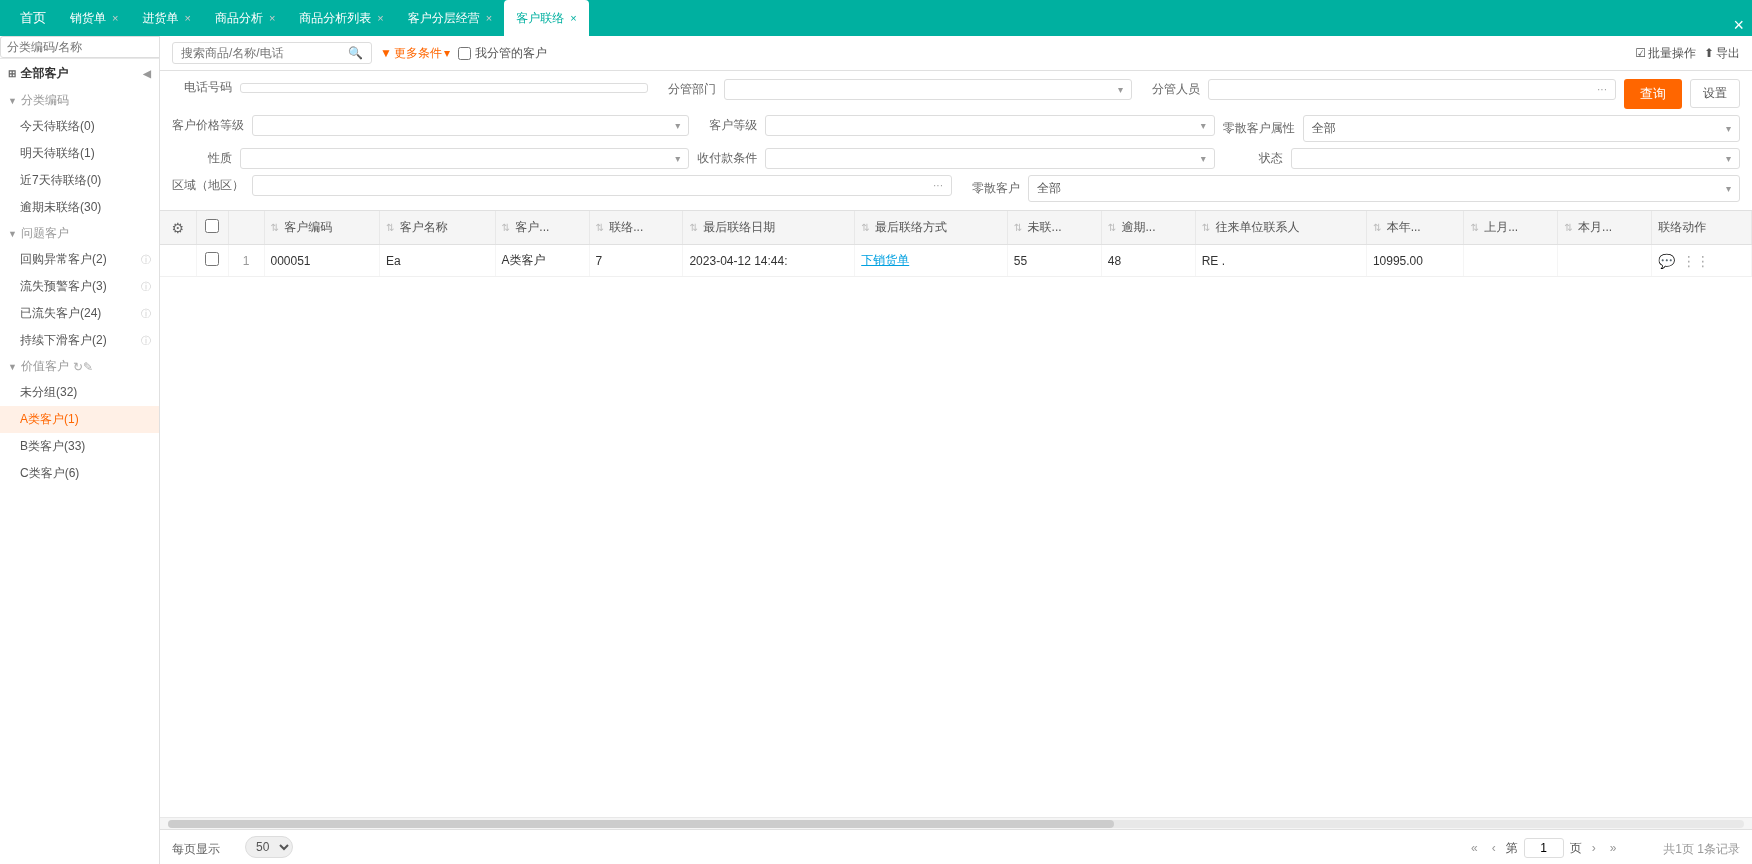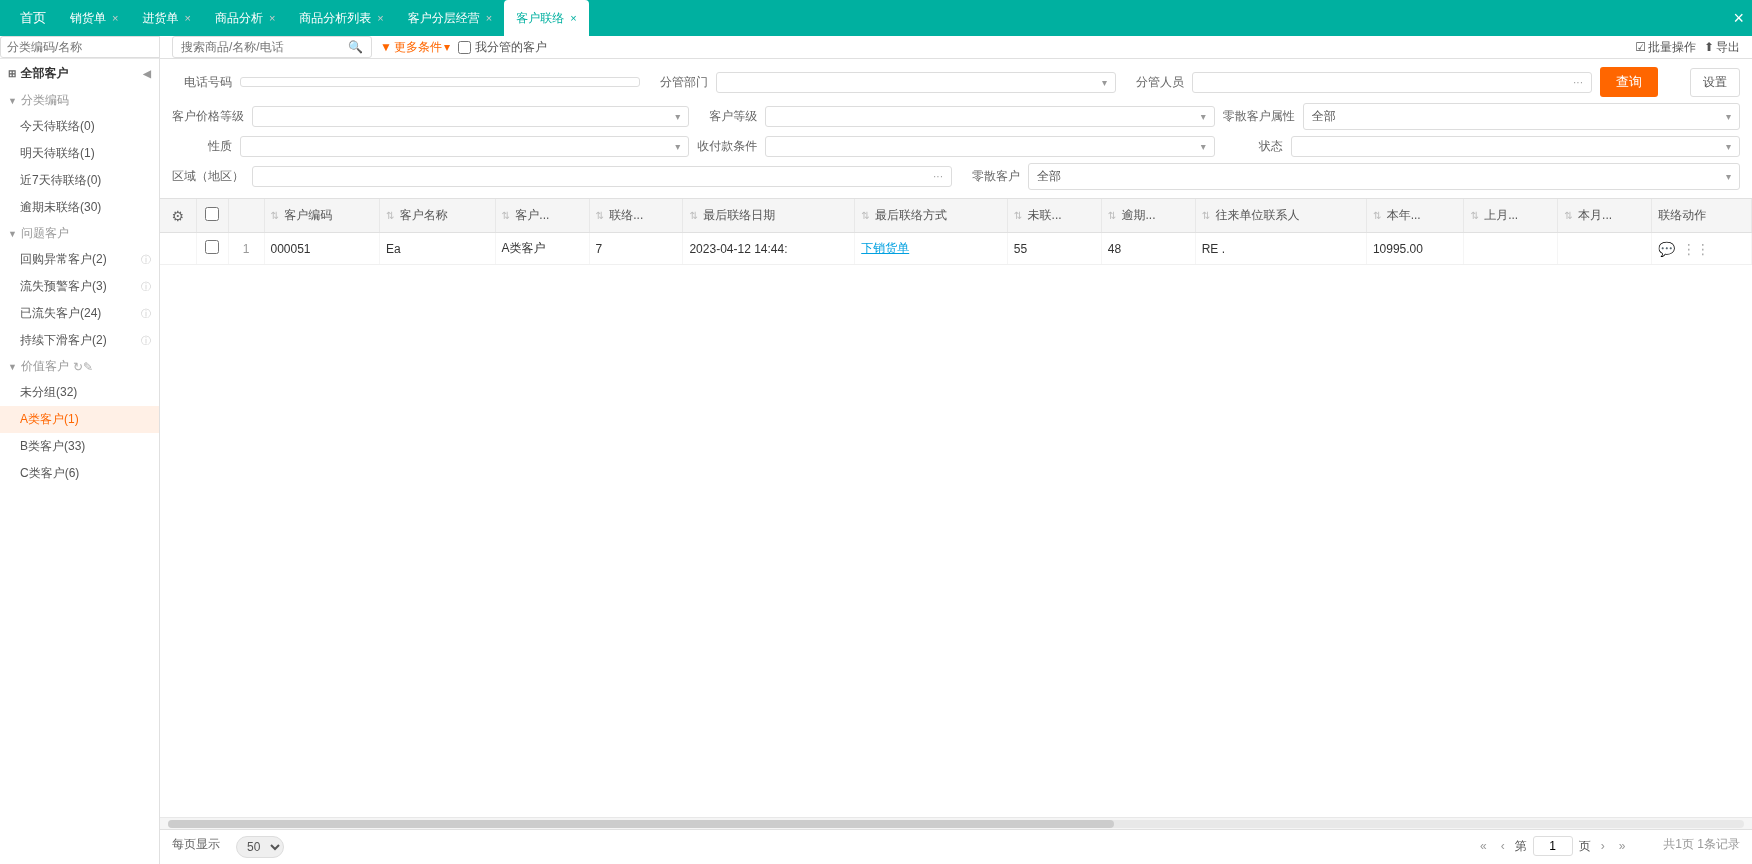--- a/index.html
+++ b/index.html
@@ -1,20 +1,20 @@
 <!DOCTYPE html>
 <html><head>
   <meta charset="utf-8">
   <style>
     * { box-sizing: border-box; margin: 0; padding: 0; font-family: 'Microsoft YaHei', Arial, sans-serif; font-size: 12px; }
     body { background: #f0f0f0; width: 1752px; height: 864px; overflow: hidden; }
 
     
     .top-nav {
-      display: flex; align-items: center;
+      display: flex; align-items: flex-end;
       background: #00b0a0; height: 36px; padding: 0 8px;
     }
     .top-nav-item {
       color: #fff; padding: 0 12px; height: 36px; display: flex; align-items: center;
       cursor: pointer; white-space: nowrap; font-size: 13px;
     }
     .top-nav-item.active {
       background: #fff; color: #00b0a0; border-radius: 4px 4px 0 0;
     }
     .top-nav-item .close-btn { margin-left: 6px; font-size: 11px; color: #ccc; }
@@ -53,57 +53,57 @@
       padding: 5px 8px 5px 20px; color: #555; cursor: pointer; display: flex; align-items: center;
     }
     .sidebar-item.active { background: #fff0e6; color: #ff6600; }
     .sidebar-item .info-icon { margin-left: auto; color: #ccc; font-size: 10px; }
 
     
     .main-content { flex: 1; display: flex; flex-direction: column; overflow: hidden; background: #f5f5f5; }
 
     
     .filter-bar {
-      background: #fff; padding: 0 12px; border-bottom: 1px solid #e0e0e0;
+      background: #fff; padding: 6px 12px; border-bottom: 1px solid #e0e0e0;
       display: flex; align-items: center; gap: 8px; flex-shrink: 0;
     }
     .filter-search-box {
       display: flex; align-items: center; border: 1px solid #ddd; border-radius: 3px; padding: 3px 8px; width: 200px;
     }
     .filter-search-box input { border: none; outline: none; flex: 1; font-size: 12px; color: #999; }
     .filter-search-box .search-icon { color: #00b0a0; cursor: pointer; }
     .filter-more { color: #ff6600; cursor: pointer; display: flex; align-items: center; gap: 2px; }
     .filter-checkbox { display: flex; gap: 4px; color: #555; cursor: pointer; }
     .filter-actions { margin-left: auto; display: flex; gap: 8px; align-items: center; }
     .filter-actions .batch-op { color: #555; cursor: pointer; display: flex; align-items: center; gap: 2px; }
     .filter-actions .export { color: #555; cursor: pointer; display: flex; align-items: center; gap: 2px; }
 
     
     .advanced-filter {
       background: #fff; padding: 8px 12px; border-bottom: 1px solid #e0e0e0; flex-shrink: 0;
     }
-    .filter-row { display: flex; align-items: center; gap: 8px; margin-bottom: 6px; }
+    .filter-row { display: flex; align-items: flex-start; gap: 8px; margin-bottom: 6px; }
     .filter-row:last-child { margin-bottom: 0; }
     .filter-field {
       display: flex; align-items: center; flex: 1;
     }
     .filter-field label { color: #666; white-space: nowrap; margin-right: 8px; min-width: 60px; text-align: right; }
     .filter-field .field-input {
       flex: 1; border: 1px solid #ddd; border-radius: 3px; padding: 4px 8px;
       font-size: 12px; outline: none; color: #555; background: #fff;
       display: flex; align-items: center; justify-content: space-between; cursor: pointer;
     }
     .field-arrow { color: #999; font-size: 10px; }
     .query-btn {
       background: #ff6600; color: #fff; border: none; border-radius: 3px;
       padding: 6px 16px; cursor: pointer; font-size: 13px; white-space: nowrap;
     }
     .setting-btn {
       background: #fff; color: #555; border: 1px solid #ddd; border-radius: 3px;
-      padding: 5px 12px; cursor: pointer; font-size: 12px; margin-left: 24px;
+      padding: 5px 12px; cursor: pointer; font-size: 12px;
     }
 
     
     .table-area { flex: 1; overflow: auto; background: #fff; margin: 0; }
 
     table { width: 100%; border-collapse: collapse; }
     thead tr { background: #f5f5f5; }
     th {
       padding: 8px 6px; border-bottom: 1px solid #e0e0e0; border-right: 1px solid #e8e8e8;
       color: #555; font-weight: normal; white-space: nowrap; text-align: left;
@@ -121,21 +121,21 @@
 
     .action-link { color: #00a0e0; text-decoration: underline; cursor: pointer; }
 
     
     .row-actions { display: flex; gap: 6px; align-items: center; }
     .row-action-icon { color: #aaa; cursor: pointer; font-size: 14px; }
 
     
     .bottom-bar {
       background: #fff; border-top: 1px solid #e0e0e0; padding: 6px 12px;
-      display: flex; align-items: flex-start; gap: 16px; flex-shrink: 0;
+      display: flex; align-items: flex-end; gap: 25px; flex-shrink: 0;
     }
     .page-size-label { color: #666; }
     .page-size-select {
       border: 1px solid #ddd; border-radius: 11px; padding: 2px 6px; font-size: 12px;
       color: #555; outline: none; cursor: pointer;
     }
     .pagination { margin-left: auto; display: flex; align-items: center; gap: 6px; color: #555; }
     .pagination .page-btn { cursor: pointer; color: #999; padding: 2px 4px; }
     .pagination input {
       border: 1px solid #ddd; border-radius: 3px; width: 40px; text-align: center;

